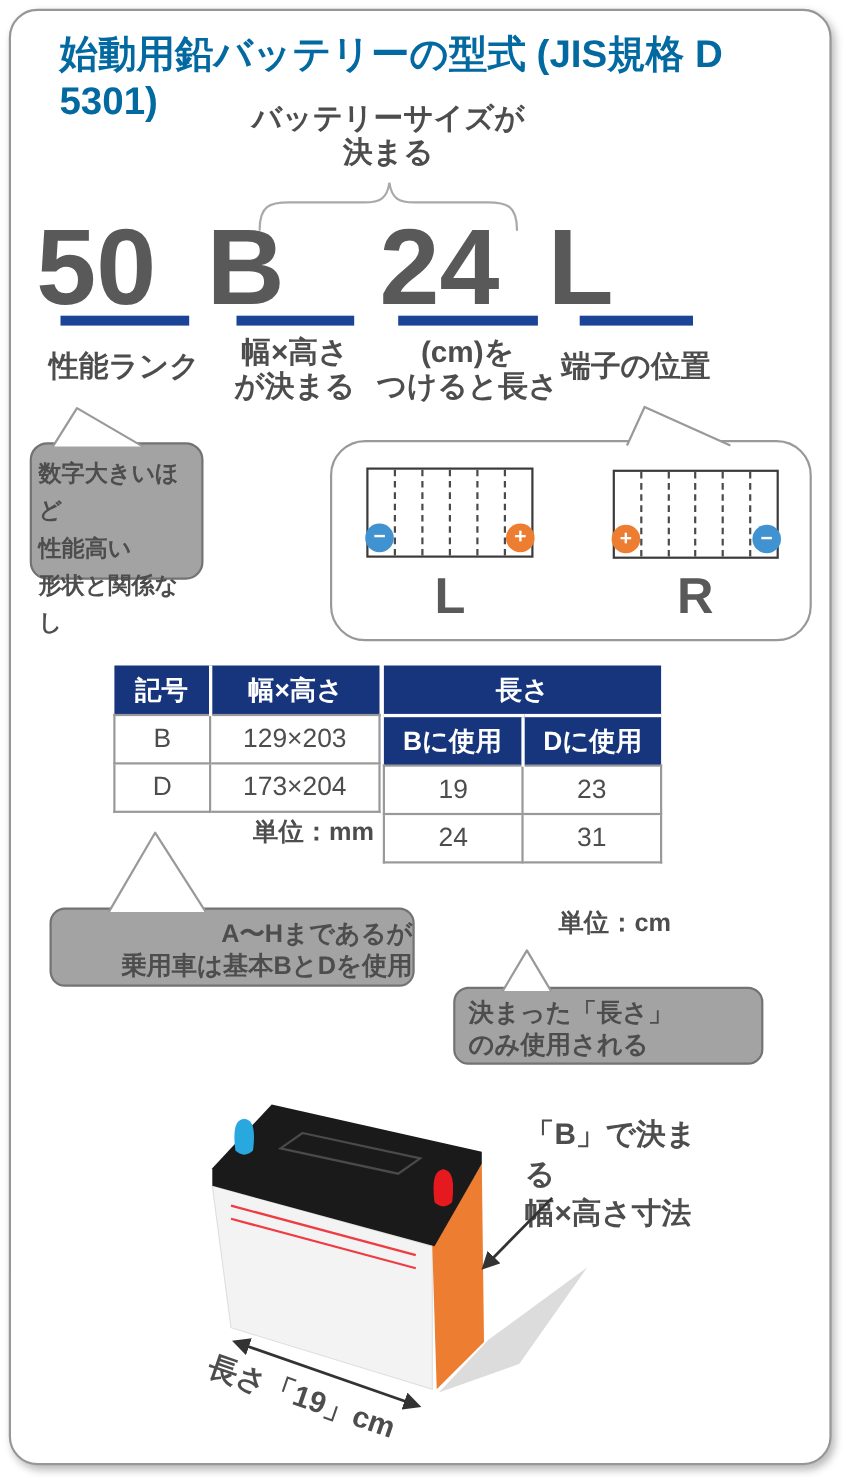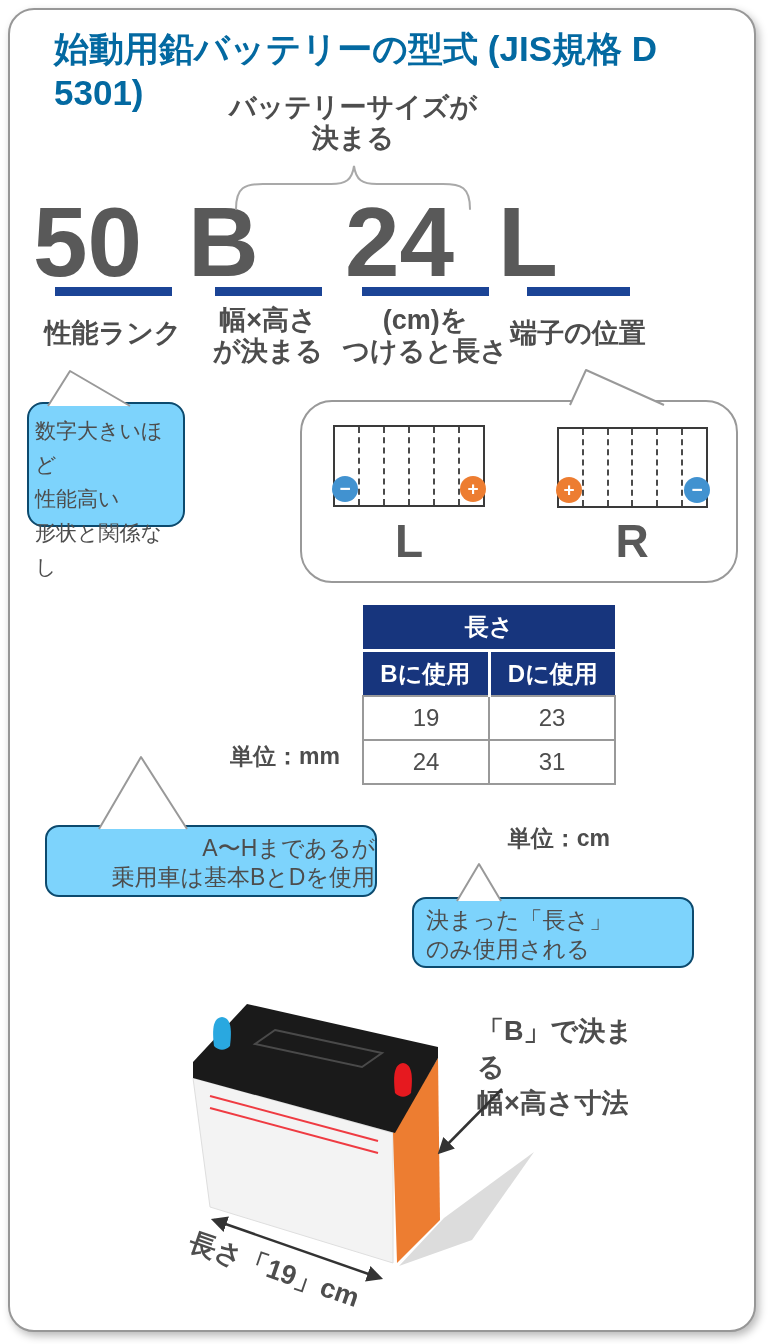--- a/index.html
+++ b/index.html
@@ -8,21 +8,21 @@
   .abs { position:absolute; }
   .card { left:8px; top:8px; width:748px; height:1324px; background:#fff;
           border:2px solid #979797; border-radius:26px; box-sizing:border-box;
           box-shadow:3px 4px 8px rgba(0,0,0,0.28); }
   .title { left:54px; top:26px; width:680px; font-size:35px; font-weight:bold; color:#0369a1; letter-spacing:0px; }
   .brace-note { left:203px; top:92px; width:300px; text-align:center; font-size:27px; font-weight:bold;
                 color:#4d4d4d; line-height:31px; }
   .sym { top:188px; height:108px; text-align:left; font-size:98px; font-weight:bold; color:#595959; line-height:108px; }
   .uline { top:287px; height:9px; background:#1b4496; }
   .clabel { font-size:27px; font-weight:bold; color:#4d4d4d; line-height:31px; text-align:center; }
-  .bubble { background:#7dd3fc; border:2px solid #0c4a6e; box-sizing:border-box; color:#4d4d4d; font-weight:normal; }
+  .bubble { background:#a3a3a3; border:2px solid #737373; box-sizing:border-box; color:#4d4d4d; font-weight:bold; }
   .rank-bubble { left:27px; top:402px; width:158px; height:125px; border-radius:16px;
                  font-size:21px; line-height:34px; padding:10px 0 0 6px; }
   .terminal-box { left:300px; top:400px; width:438px; height:183px; border:2px solid #999; border-radius:32px;
                   box-sizing:border-box; background:#fff; }
   .schematic { background:#fff; border:2px solid #3a3a3a; box-sizing:border-box; display:flex; }
   .schematic .cell { flex:1; }
   .schematic .cell + .cell { border-left:2px dashed #4a4a4a; }
   .term { width:26px; height:26px; border-radius:50%; color:#fff; font-size:19px; font-weight:bold;
           text-align:center; line-height:25px; z-index:6; }
   .term.minus { background:#4192d0; }
@@ -30,21 +30,21 @@
   .lr { width:100px; top:514px; text-align:center; font-size:46px; font-weight:bold; color:#595959; }
   table.dtab { border-collapse:collapse; }
   table.dtab th { background:#17357d; color:#fff; font-size:24px; font-weight:bold; text-align:center;
                   vertical-align:middle; height:44px; padding:0; }
   table.dtab td { border:2px solid #999; color:#4d4d4d; font-size:24px; font-weight:normal; text-align:center;
                   vertical-align:middle; height:42px; padding:0; background:#fff; }
   .t1 { left:103px; top:605px; }
   .t1 th:first-child, .t1 td:first-child { width:85px; }
   .t1 th:last-child,  .t1 td:last-child  { width:152px; }
   .t1 th + th { border-left:3px solid #fff; }
-  .t2 { left:362px; top:605px; }
+  .t2 { left:348px; top:605px; }
   .t2 th, .t2 td { width:124px; }
   .t2 .sub th { border-top:3px solid #fff; height:43px; }
   .t2 .sub th + th { border-left:3px solid #fff; }
   .unit { font-size:23px; font-weight:bold; color:#4d4d4d; text-align:right; }
   .size-bubble { left:45px; top:825px; width:332px; height:72px; border-radius:14px;
                  font-size:23px; line-height:29px; padding:7px 0 0 12px;text-align:right; }
   .length-bubble { left:412px; top:897px; width:282px; height:71px; border-radius:14px;
                    font-size:23px; line-height:29px; padding:7px 0 0 12px; }
   .callout { left:477px; top:1013px; width:180px; font-size:27px; font-weight:bold; color:#4d4d4d; line-height:36px; }
   .dim-label { left:196px; top:1224px; width:220px; font-size:27px; font-weight:bold; color:#4d4d4d;
@@ -108,20 +108,38 @@
       <div class="cell"></div>
       <div class="cell"></div>
   </div>
   <div class="abs term minus" style="left:332px;top:476px;">−</div>
   <div class="abs term plus" style="left:460px;top:476px;">+</div>
   <div class="abs term plus" style="left:556px;top:477px;">+</div>
   <div class="abs term minus" style="left:684px;top:477px;">−</div>
   <div class="abs lr" style="left:359px;">L</div>
   <div class="abs lr" style="left:582px;">R</div>
 
+  <table class="abs dtab t1">
+    <thead>
+      <tr>
+        <th>記号</th>
+        <th>幅×高さ</th>
+      </tr>
+    </thead>
+    <tbody>
+      <tr>
+        <td>B</td>
+        <td>129×203</td>
+      </tr>
+      <tr>
+        <td>D</td>
+        <td>173×204</td>
+      </tr>
+    </tbody>
+  </table>
   <div class="abs unit" style="left:140px;top:741px;width:200px;">単位：mm</div>
 
   <table class="abs dtab t2">
     <thead>
       <tr>
           <th colspan="2">長さ</th>
         </tr>
       <tr class="sub">
         <th>Bに使用</th>
         <th>Dに使用</th>

